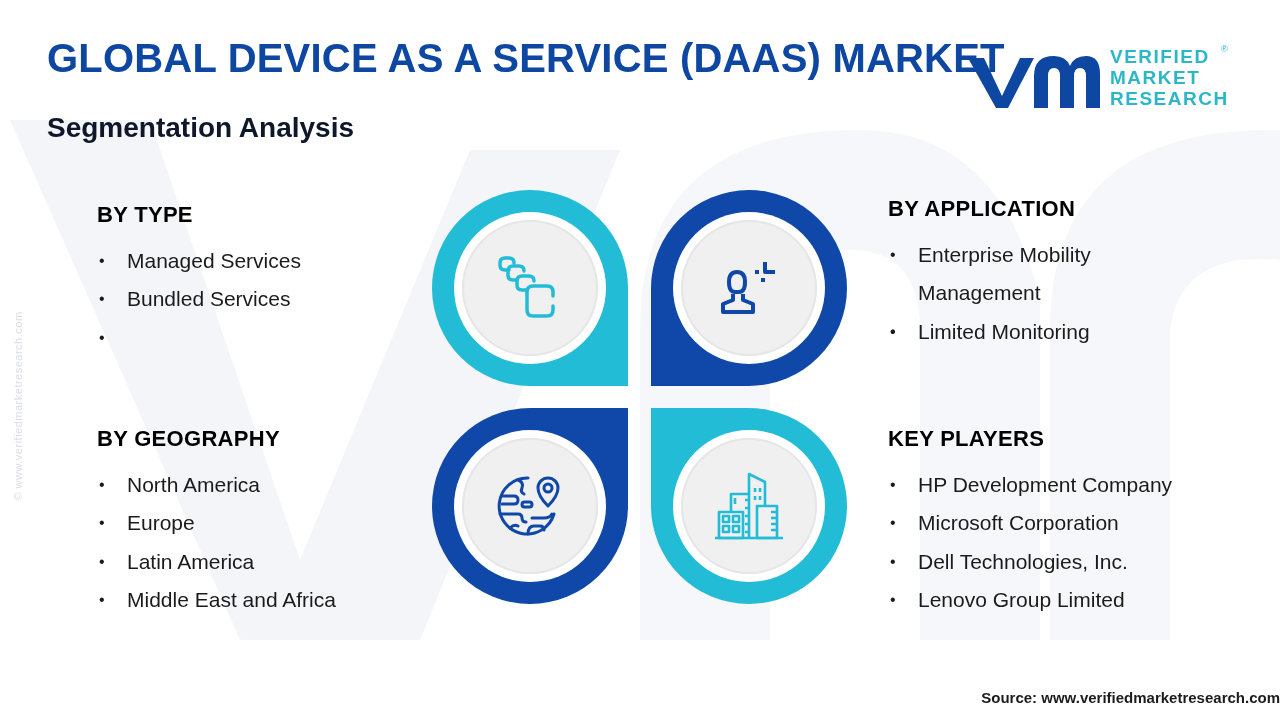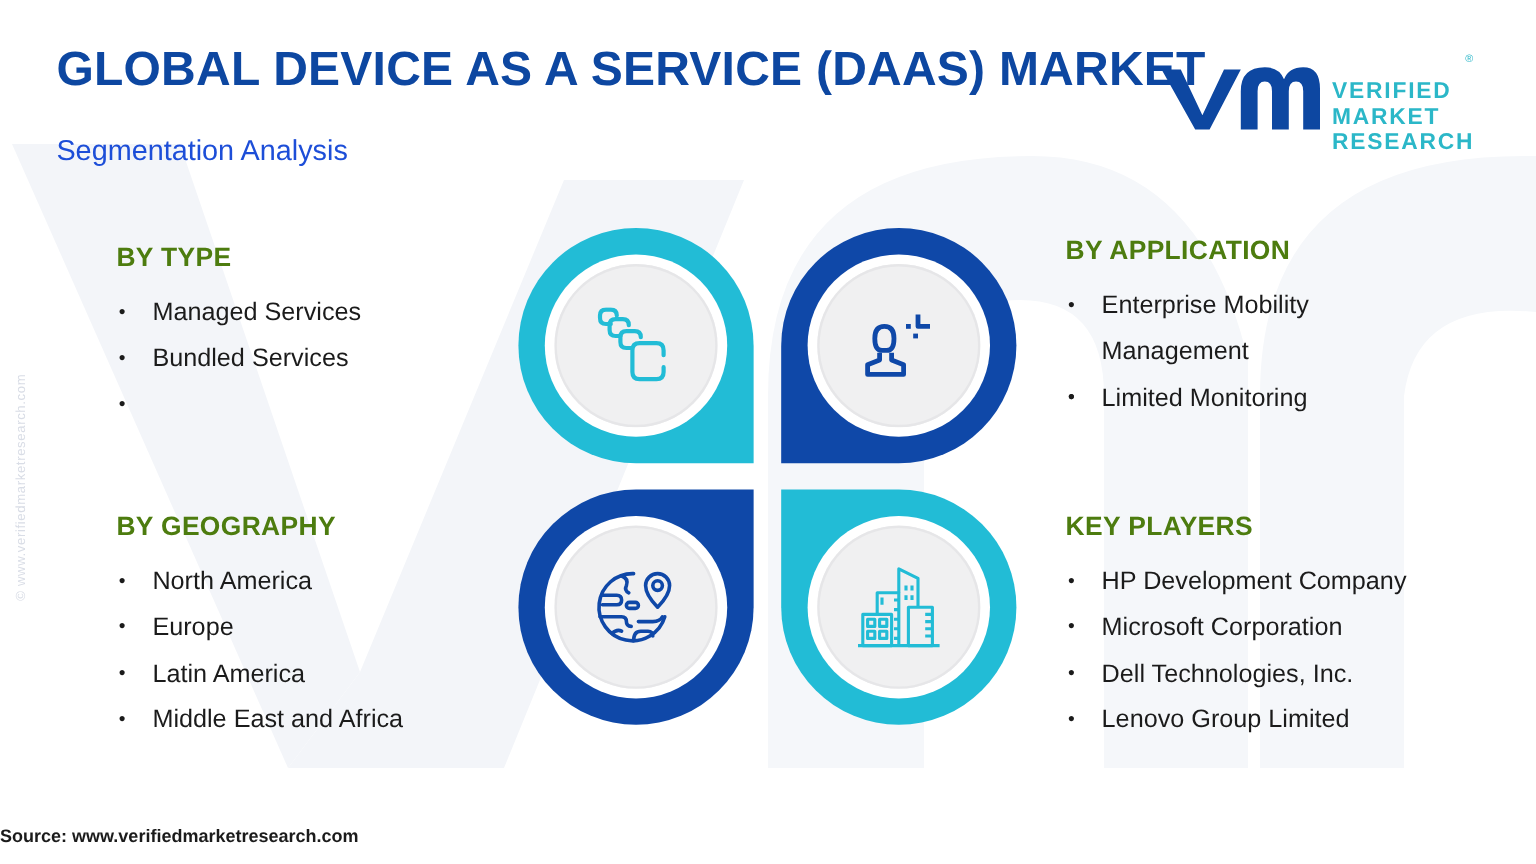--- a/index.html
+++ b/index.html
@@ -1,41 +1,41 @@
 <!DOCTYPE html>
 <html><head>
 <meta charset="utf-8">
 <style>
   html,body{margin:0;padding:0;}
   body{width:1280px;height:720px;position:relative;overflow:hidden;background:#ffffff;font-family:"Liberation Sans",sans-serif;}
   .bg-watermark{position:absolute;left:0;top:0;width:1280px;height:720px;z-index:0;}
   .side-watermark{position:absolute;left:-92px;top:400px;transform:rotate(-90deg);transform-origin:center;font-size:11px;color:#d9dde6;letter-spacing:0.5px;width:220px;text-align:center;z-index:1;}
   .title{position:absolute;left:47px;top:36px;font-size:40px;font-weight:700;color:#0d47a1;letter-spacing:0.2px;z-index:2;white-space:nowrap;}
-  .subtitle{position:absolute;left:47px;top:112px;font-size:24px;font-weight:400;color:#1d4ed8;z-index:2;}
+  .subtitle{position:absolute;left:47px;top:112px;font-size:28px;font-weight:700;color:#0f172a;z-index:2;}
   .logo{position:absolute;left:964px;top:44px;width:270px;height:70px;z-index:2;}
-  .logo-text{position:absolute;left:146px;top:2px;font-size:19px;font-weight:700;line-height:21px;color:#2bb7c8;letter-spacing:1.5px;margin-top:20px;}
+  .logo-text{position:absolute;left:146px;top:2px;font-size:19px;font-weight:700;line-height:21px;color:#2bb7c8;letter-spacing:1.5px;}
   .logo-reg{position:absolute;left:257px;top:0px;font-size:9px;color:#2bb7c8;}
   .section{position:absolute;z-index:2;}
-  .section h3{margin:0;font-size:22px;font-weight:700;color:#4d7c0f;letter-spacing:0.3px;}
+  .section h3{margin:0;font-size:22px;font-weight:700;color:#000000;letter-spacing:0.3px;}
   .section ul{list-style:none;margin:14px 0 0 0;padding:0;}
   .section li{position:relative;font-size:21px;color:#1b1b1b;line-height:38.3px;padding-left:30px;}
   .section li .bullet{position:absolute;left:2px;top:0;font-size:16px;}
   .section li.cont{padding-left:30px;}
   .sec-type{left:97px;top:202px;}
   .sec-geo{left:97px;top:426px;}
   .sec-app{left:888px;top:196px;}
   .sec-key{left:888px;top:426px;}
   .quad{position:absolute;width:196px;height:196px;z-index:2;}
   .quad .inner{position:absolute;left:22px;top:22px;width:152px;height:152px;border-radius:50%;background:#ffffff;}
   .quad .core{position:absolute;left:30px;top:30px;width:136px;height:136px;border-radius:50%;background:#f0f0f1;box-shadow:inset 0 0 0 2px #e6e6e8;display:flex;align-items:center;justify-content:center;}
   .q-tl{left:432px;top:190px;background:#22bcd6;border-radius:50% 50% 0 50%;}
   .q-tr{left:651px;top:190px;background:#0f48a8;border-radius:50% 50% 50% 0;}
   .q-bl{left:432px;top:408px;background:#0f48a8;border-radius:50% 0 50% 50%;}
   .q-br{left:651px;top:408px;background:#22bcd6;border-radius:0 50% 50% 50%;}
-  .source{position:absolute;left:0;width:1280px;top:689px;text-align:left;font-size:15px;font-weight:700;color:#1b1b1b;z-index:2;}
+  .source{position:absolute;left:0;width:1280px;top:689px;text-align:right;font-size:15px;font-weight:700;color:#1b1b1b;z-index:2;}
 </style>
 </head>
 <body>
 
 <svg class="bg-watermark" viewBox="0 0 1280 720">
   <path d="M10 120 L150 120 L300 560 L240 640 Z" fill="#f3f5f9"></path>
   <path d="M300 560 L470 150 L620 150 L420 640 L240 640 Z" fill="#f3f5f9"></path>
   <path d="M640 640 L640 330 Q640 130 860 130 Q1000 130 1040 300 L1040 640 L920 640 L920 330 Q920 250 850 250 Q770 250 770 330 L770 640 Z" fill="#f5f7fa"></path>
   <path d="M1050 640 L1050 330 Q1050 130 1270 130 L1280 130 L1280 260 Q1180 250 1170 330 L1170 640 Z" fill="#f5f7fa"></path>
 </svg>

